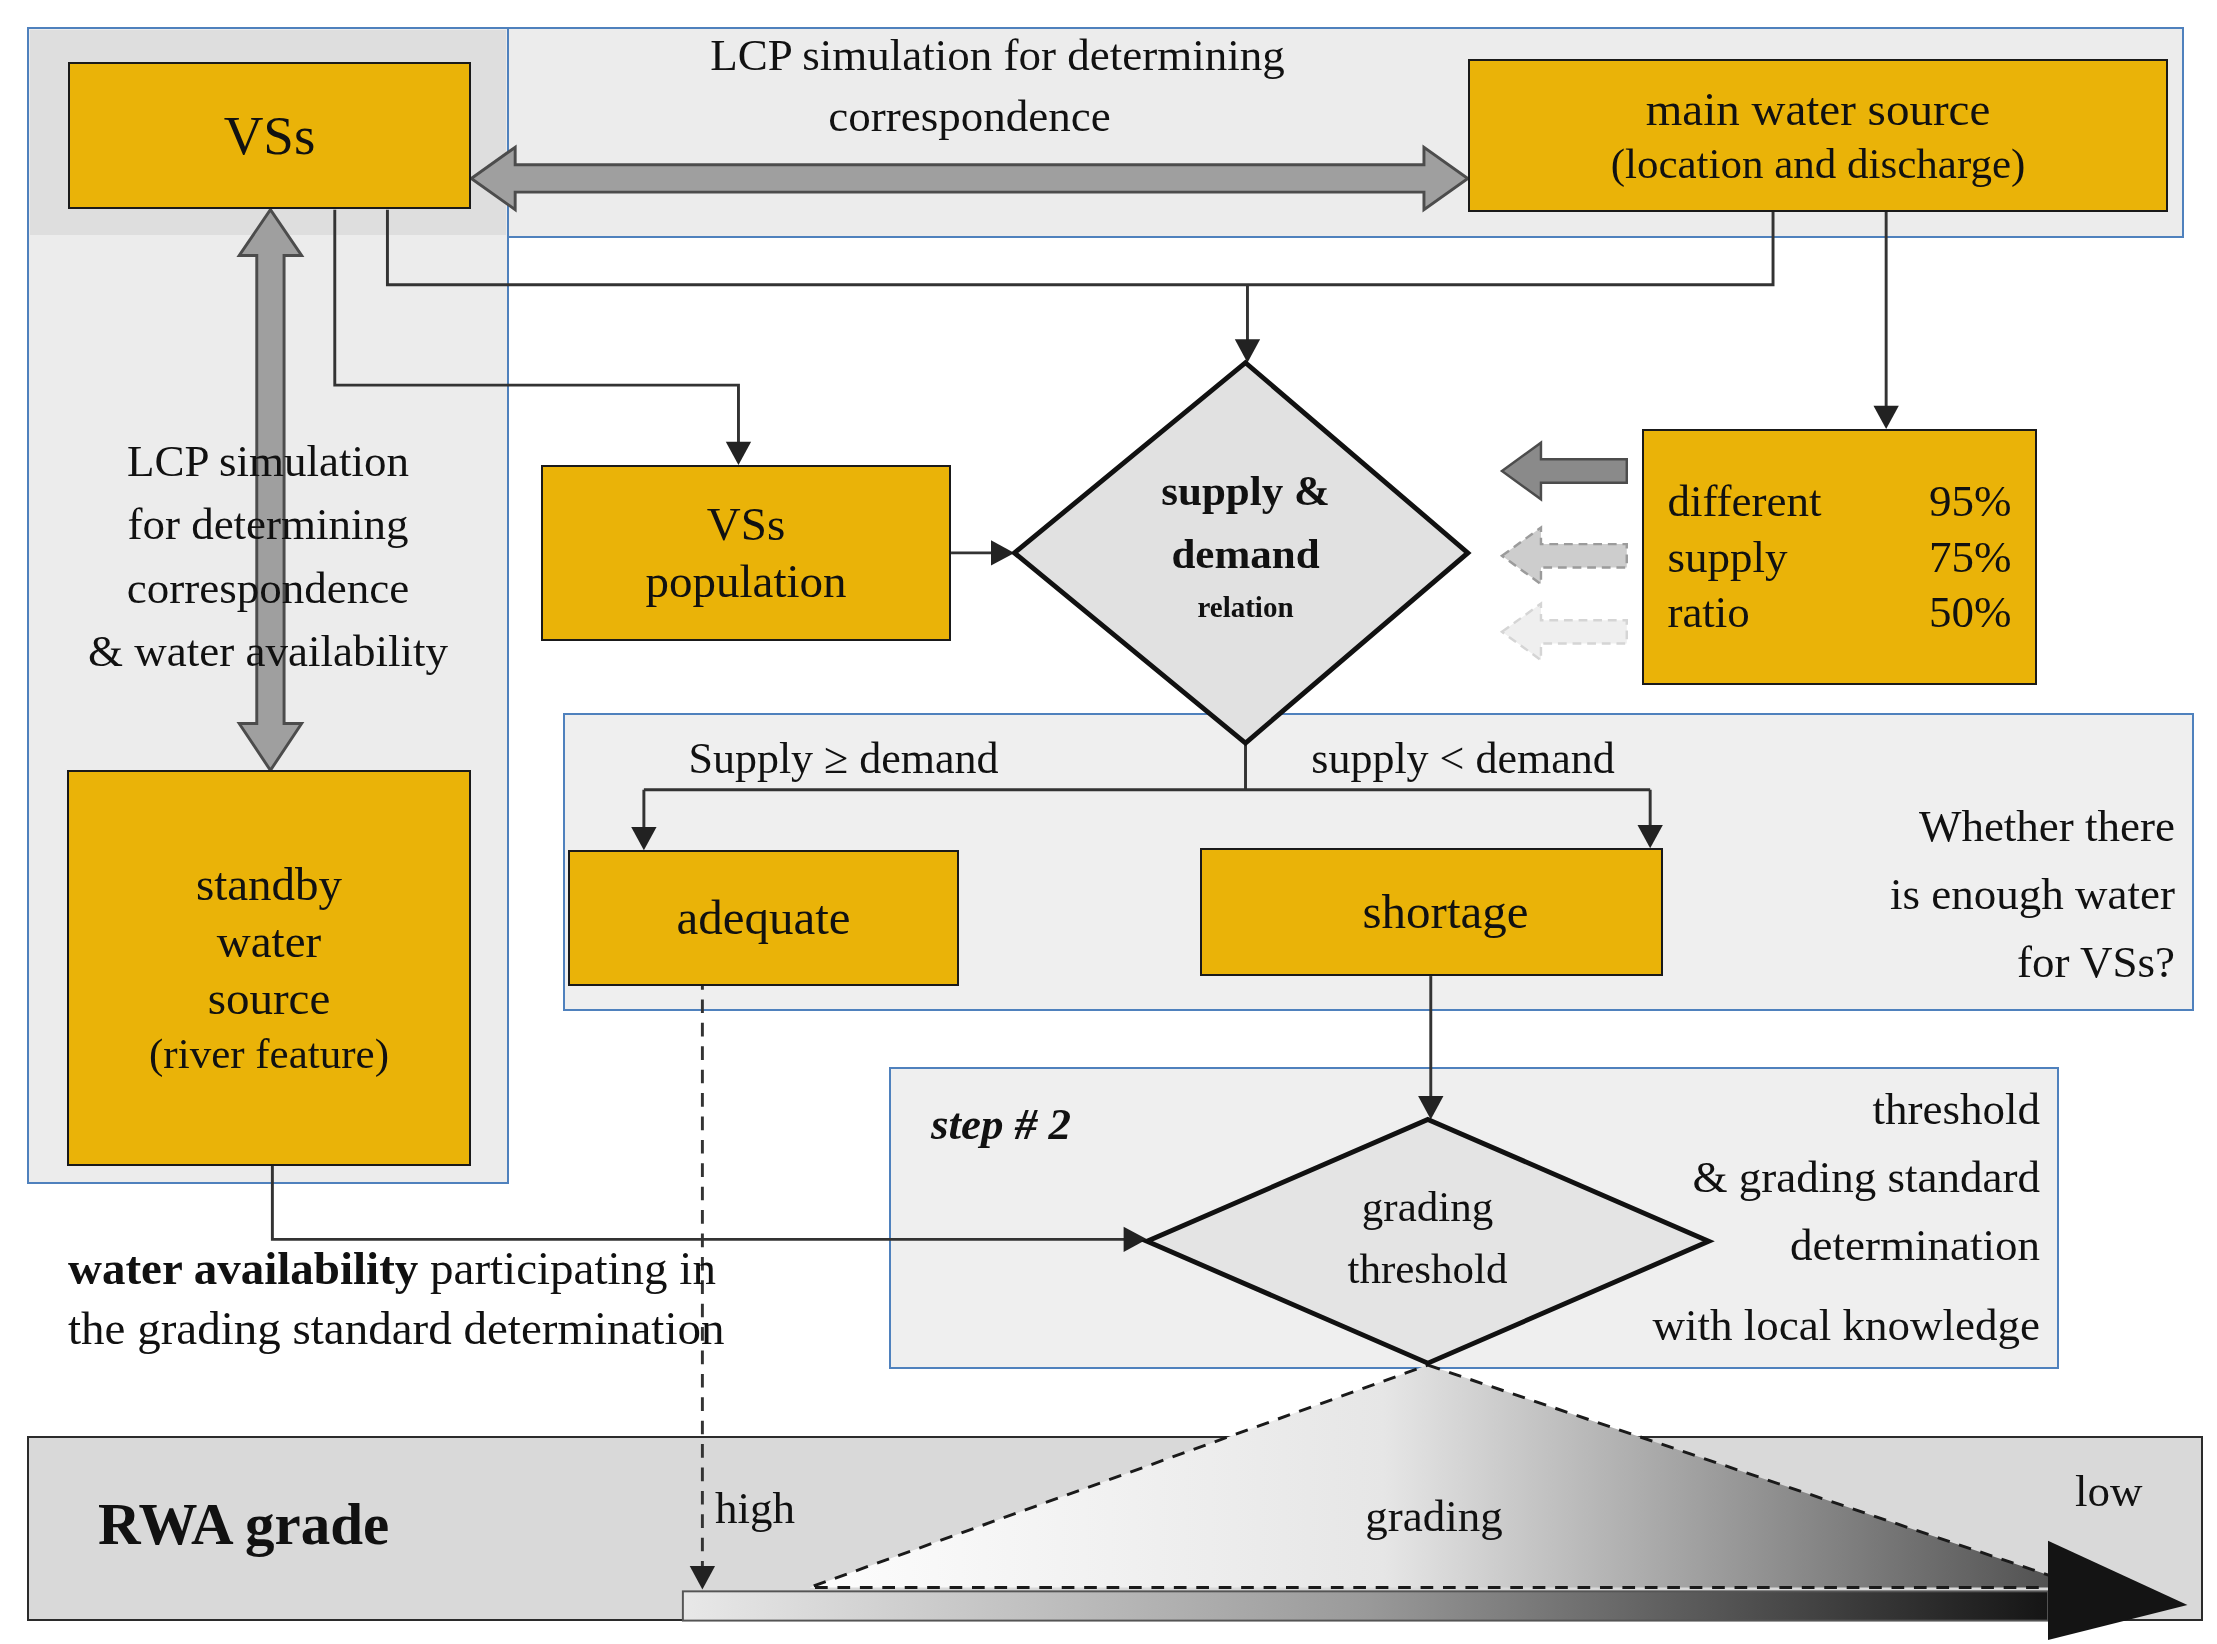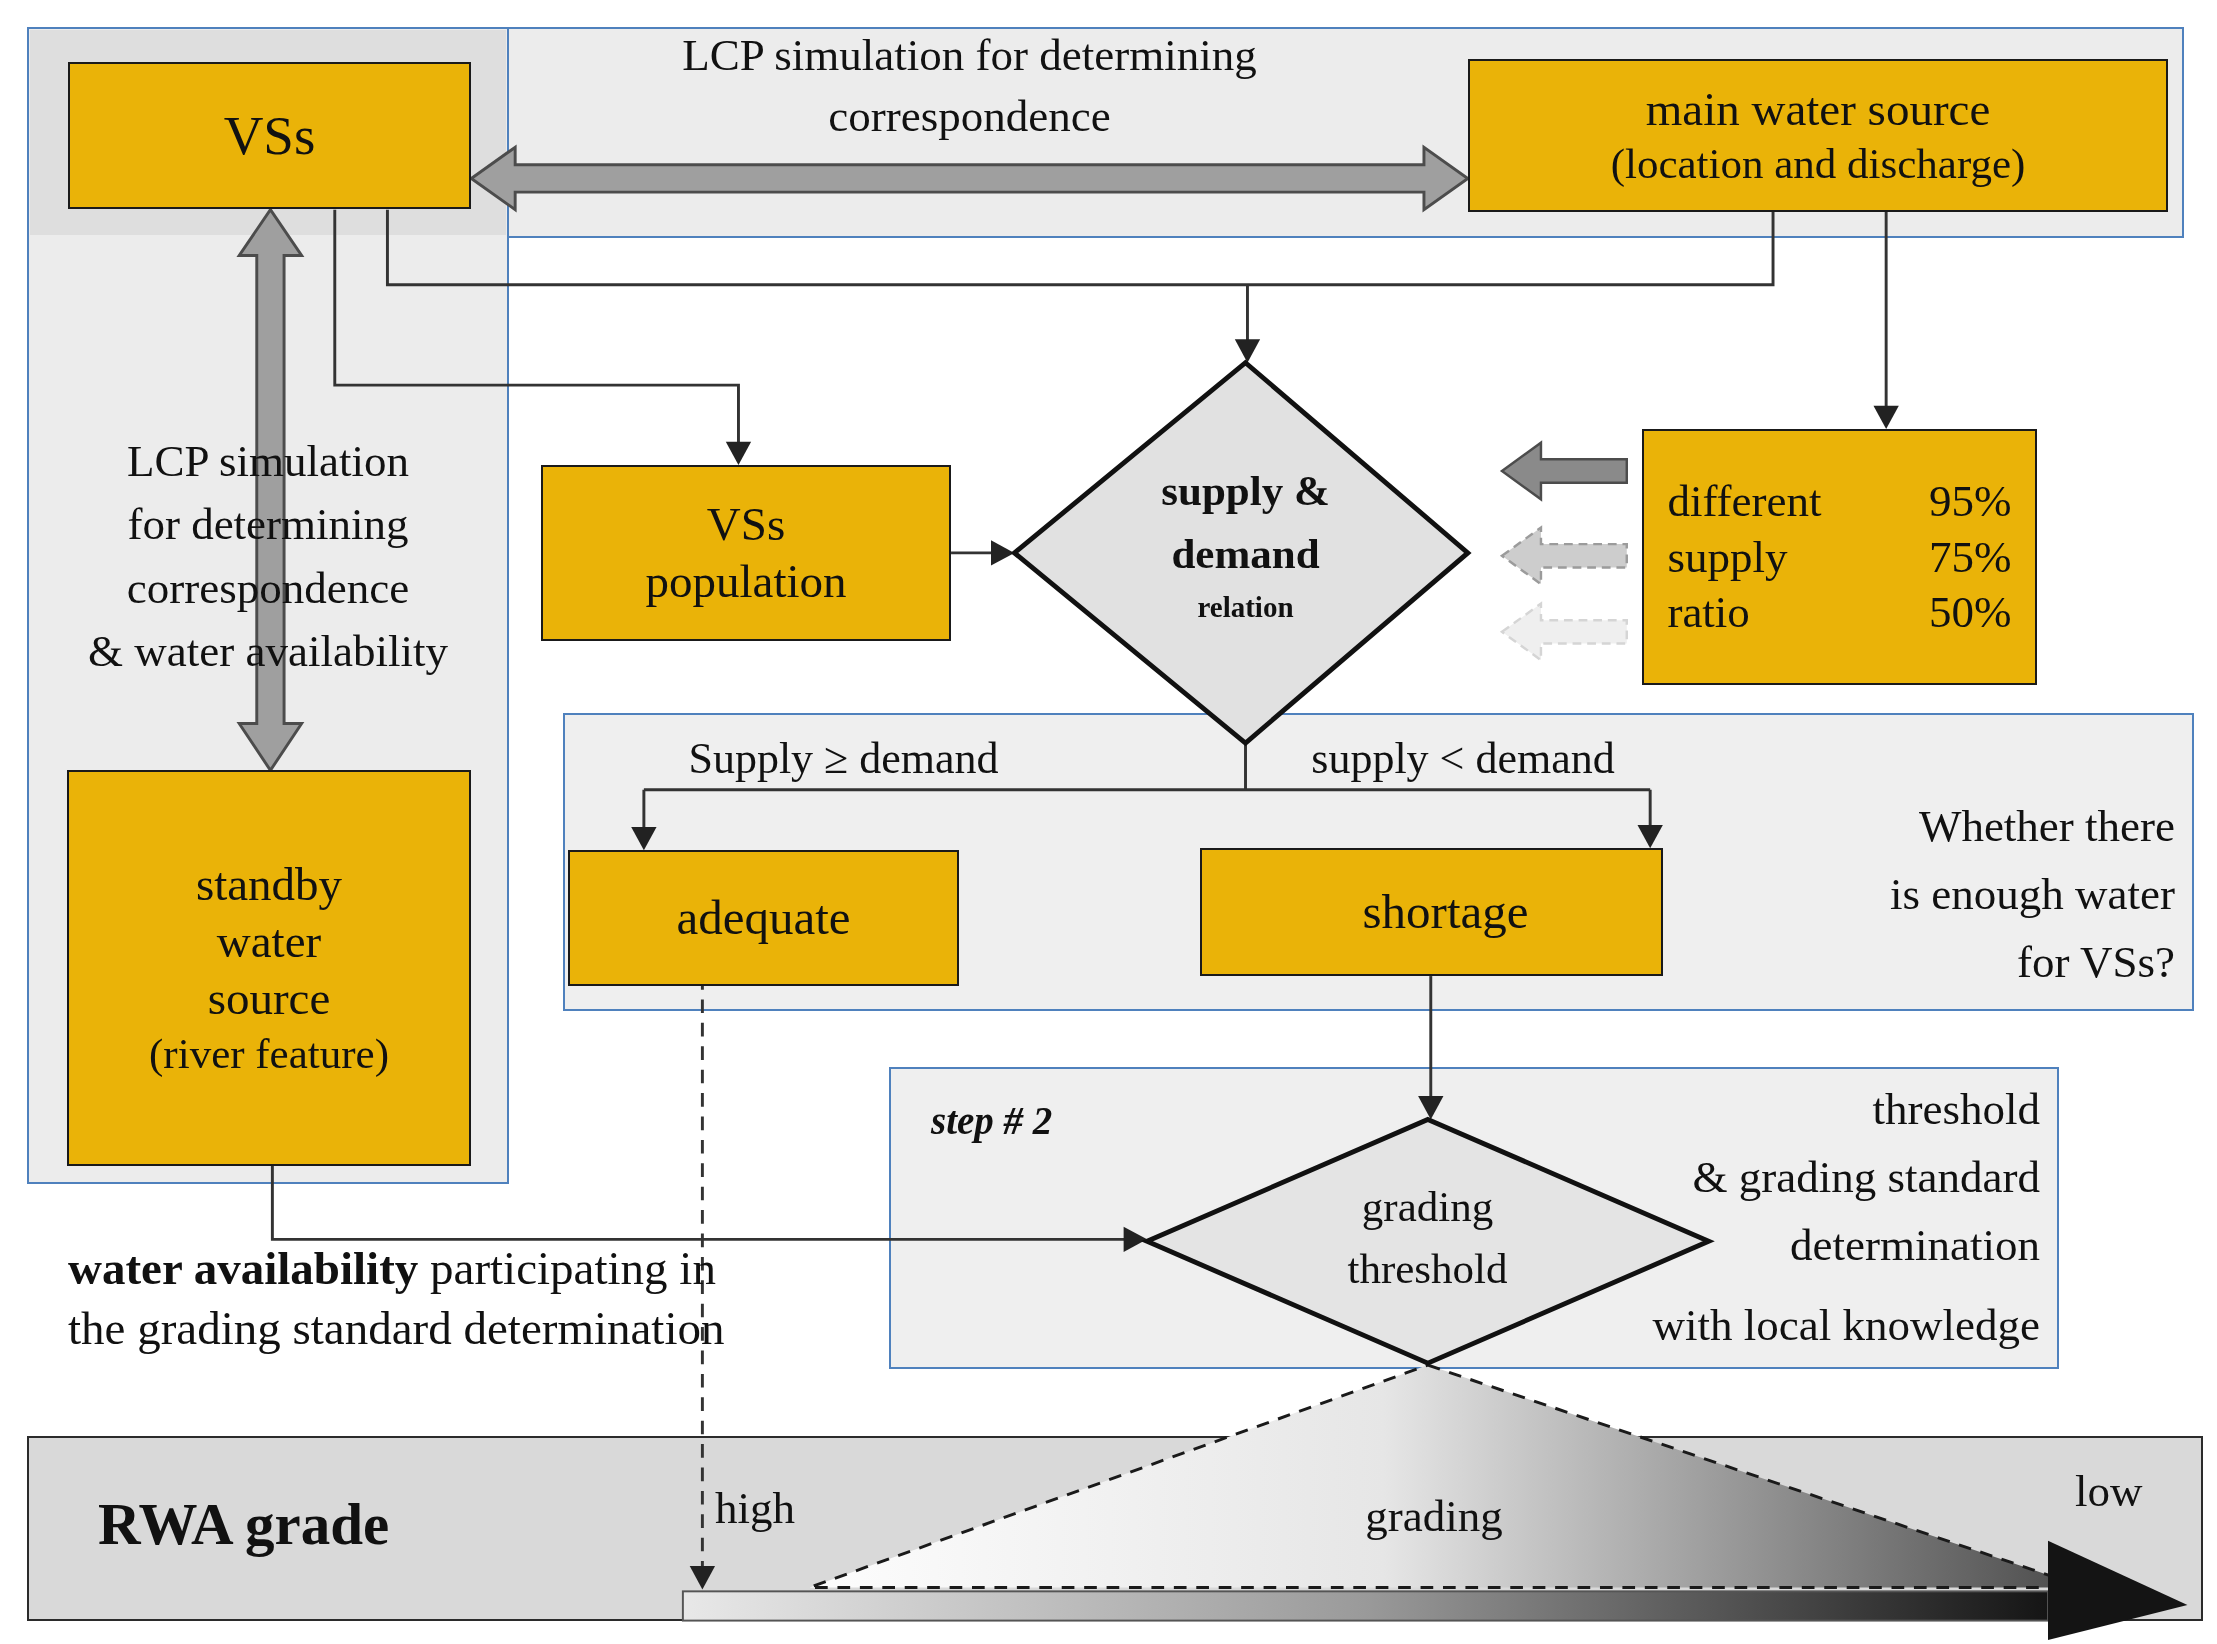--- a/index.html
+++ b/index.html
@@ -117,36 +117,36 @@
     <span>shortage</span>
   </div>
 
   <div class="box" style="left:67px;top:770px;width:404px;height:396px;font-size:47px;">
     <span>standby</span>
     <span>water</span>
     <span>source</span>
     <span style="font-size:43px;">(river feature)</span>
   </div>
 
-  <div class="t ctr" style="left:482px;top:29px;width:975px;font-size:45px;">LCP simulation for determining</div>
+  <div class="t ctr" style="left:510px;top:29px;width:975px;font-size:45px;">LCP simulation for determining</div>
   <div class="t ctr" style="left:482px;top:90px;width:975px;font-size:45px;">correspondence</div>
 
   <div class="t ctr" style="left:34px;top:435px;width:468px;font-size:45px;">LCP simulation</div>
   <div class="t ctr" style="left:34px;top:498px;width:468px;font-size:45px;">for determining</div>
   <div class="t ctr" style="left:34px;top:562px;width:468px;font-size:45px;">correspondence</div>
   <div class="t ctr" style="left:34px;top:625px;width:468px;font-size:45px;">&amp; water availability</div>
 
   <div class="t ctr" style="left:624px;top:733px;width:439px;font-size:44px;">Supply ≥ demand</div>
   <div class="t ctr" style="left:1263px;top:733px;width:400px;font-size:44px;">supply &lt; demand</div>
 
   <div class="t rt" style="left:1658px;top:800px;width:517px;font-size:45px;">Whether there</div>
   <div class="t rt" style="left:1658px;top:868px;width:517px;font-size:45px;">is enough water</div>
   <div class="t rt" style="left:1658px;top:936px;width:517px;font-size:45px;">for VSs?</div>
 
-  <div class="t boldital" style="left:931px;top:1098px;font-size:39px;">step # 2</div>
+  <div class="t boldital" style="left:931px;top:1098px;font-size:45px;">step # 2</div>
   <div class="t rt" style="left:1502px;top:1083px;width:538px;font-size:45px;">threshold</div>
   <div class="t rt" style="left:1502px;top:1151px;width:538px;font-size:45px;">&amp; grading standard</div>
   <div class="t rt" style="left:1502px;top:1219px;width:538px;font-size:45px;">determination</div>
   <div class="t rt" style="left:1502px;top:1299px;width:538px;font-size:45px;">with local knowledge</div>
 
   <div class="t ctr" style="left:1063px;top:466px;width:365px;font-size:43px;font-weight:bold;">supply &amp;</div>
   <div class="t ctr" style="left:1063px;top:529px;width:365px;font-size:43px;font-weight:bold;">demand</div>
   <div class="t ctr" style="left:1063px;top:591px;width:365px;font-size:29px;font-weight:bold;">relation</div>
   <div class="t ctr" style="left:1281px;top:1182px;width:293px;font-size:43px;">grading</div>
   <div class="t ctr" style="left:1281px;top:1244px;width:293px;font-size:43px;">threshold</div>

